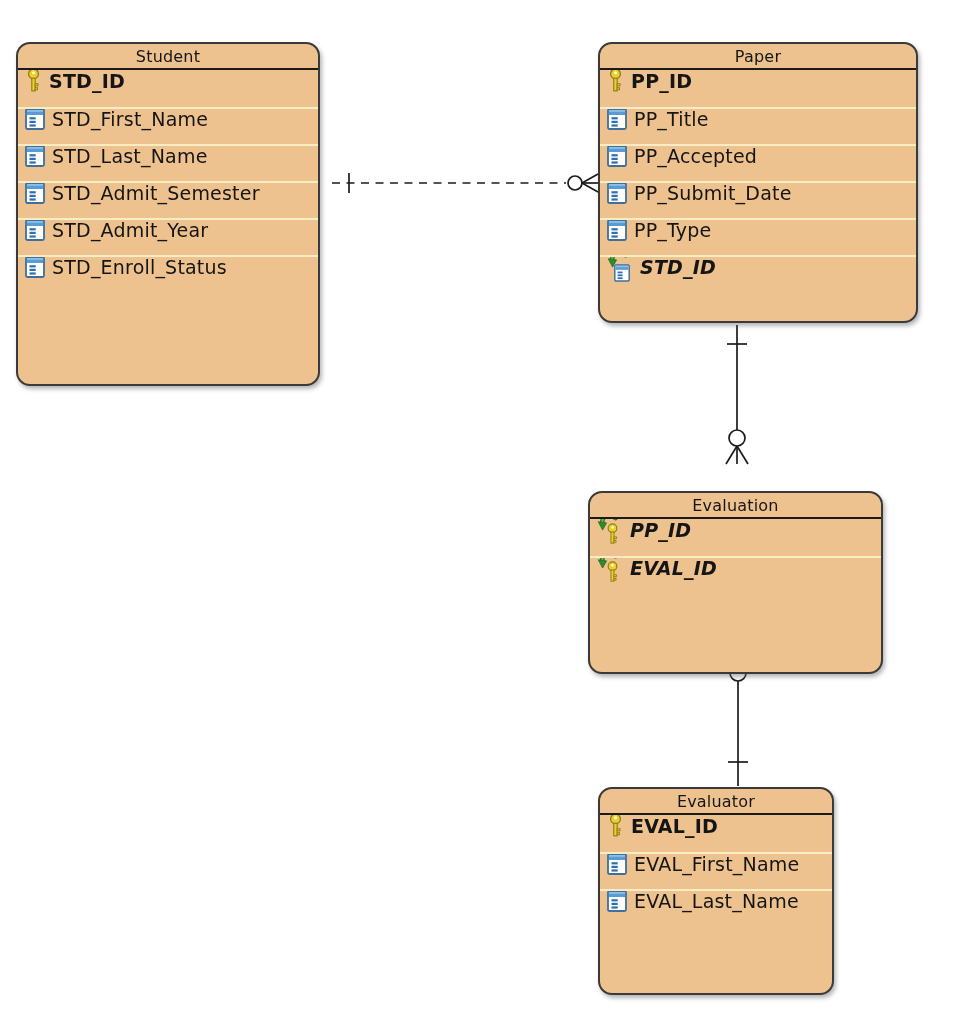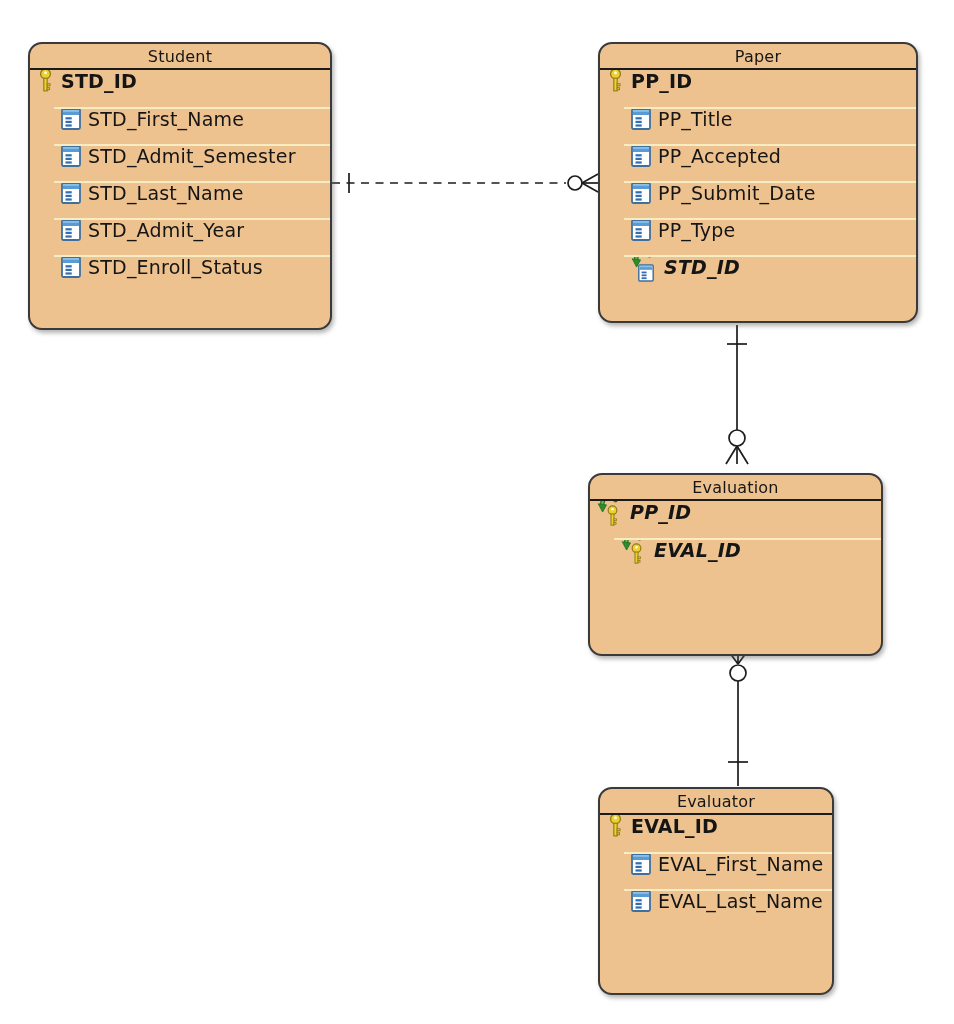--- a/index.html
+++ b/index.html
@@ -21,21 +21,21 @@
     display:flex; align-items:center; justify-content:center;
     font-size:16px; color:#161616; letter-spacing:0.2px;
   }
   .entity-body { width:100%; }
   .row {
     display:flex; align-items:center;
     height:37px; padding:0 6px 16px 7px; gap:7px;
     font-size:19px; color:#151515; letter-spacing:0.2px;
     white-space:nowrap; overflow:hidden;
   }
-  .row + .row { border-top:2px solid #f8ecc3;margin-left:24px; }
+  .row + .row { border-top:2px solid #f8ecc3; }
   .row.pk   .label { font-weight:bold; }
   .row.fk   .label { font-style:italic; font-weight:600; }
   .row.pkfk .label { font-weight:bold; font-style:italic; }
   .icn { flex:0 0 auto; display:block; }
   .connector-layer {
     position:absolute; left:0; top:0; width:954px; height:1024px;
     pointer-events:none;
   }
   .connector-layer .hit { pointer-events:stroke; }
 </style>
@@ -92,48 +92,48 @@
     <g class="hit" stroke="#1c1c1c" stroke-width="1.7" fill="none">
       <line x1="738" y1="664" x2="727" y2="649"></line>
       <line x1="738" y1="664" x2="738" y2="649"></line>
       <line x1="738" y1="664" x2="749" y2="649"></line>
       <circle cx="738" cy="673" r="8" fill="#ffffff"></circle>
       <line x1="738" y1="681" x2="738" y2="786"></line>
       <line x1="728" y1="762" x2="748" y2="762"></line>
     </g>
   </svg>
 
-  <div class="entity" style="left:28px; top:42px; width:304px; height:288px;">
+  <div class="entity" style="left:16px; top:42px; width:304px; height:344px;">
     <div class="entity-header">
       <span>Student</span>
     </div>
     <div class="entity-body">
       <div class="row pk">
         <svg class="icn" width="17" height="25">
             <use href="#sym-key"></use>
           </svg>
         <span class="label">STD_ID</span>
       </div>
       <div class="row">
         <svg class="icn" width="20" height="22">
             <use href="#sym-column"></use>
           </svg>
         <span class="label">STD_First_Name</span>
       </div>
       <div class="row">
         <svg class="icn" width="20" height="22">
             <use href="#sym-column"></use>
           </svg>
+        <span class="label">STD_Last_Name</span>
+      </div>
+      <div class="row">
+        <svg class="icn" width="20" height="22">
+            <use href="#sym-column"></use>
+          </svg>
         <span class="label">STD_Admit_Semester</span>
-      </div>
-      <div class="row">
-        <svg class="icn" width="20" height="22">
-            <use href="#sym-column"></use>
-          </svg>
-        <span class="label">STD_Last_Name</span>
       </div>
       <div class="row">
         <svg class="icn" width="20" height="22">
             <use href="#sym-column"></use>
           </svg>
         <span class="label">STD_Admit_Year</span>
       </div>
       <div class="row">
         <svg class="icn" width="20" height="22">
             <use href="#sym-column"></use>
@@ -181,21 +181,21 @@
       <div class="row fk">
         <svg class="icn" width="26" height="31" viewBox="0 0 26 31">
           <use href="#sym-column" x="7" y="13" width="16" height="18"></use>
           <use href="#sym-fk-arrow" x="0" y="0" width="21" height="17"></use>
         </svg>
         <span class="label">STD_ID</span>
       </div>
     </div>
   </div>
 
-  <div class="entity" style="left:588px; top:473px; width:295px; height:183px;">
+  <div class="entity" style="left:588px; top:491px; width:295px; height:183px;">
     <div class="entity-header">
       <span>Evaluation</span>
     </div>
     <div class="entity-body">
       <div class="row pkfk">
         <svg class="icn" width="26" height="32" viewBox="0 0 26 32">
           <use href="#sym-key" x="8" y="9" width="15" height="22"></use>
           <use href="#sym-fk-arrow" x="0" y="0" width="21" height="17"></use>
         </svg>
         <span class="label">PP_ID</span>

